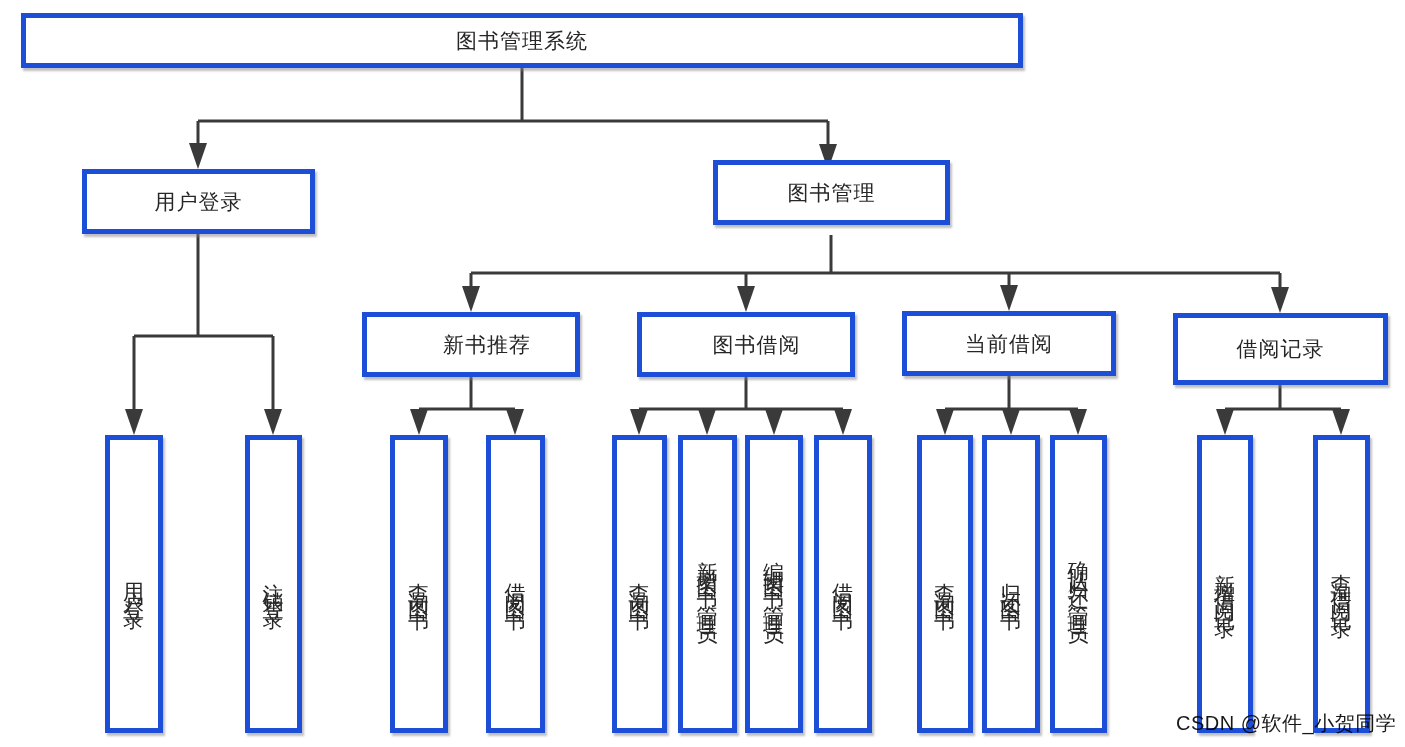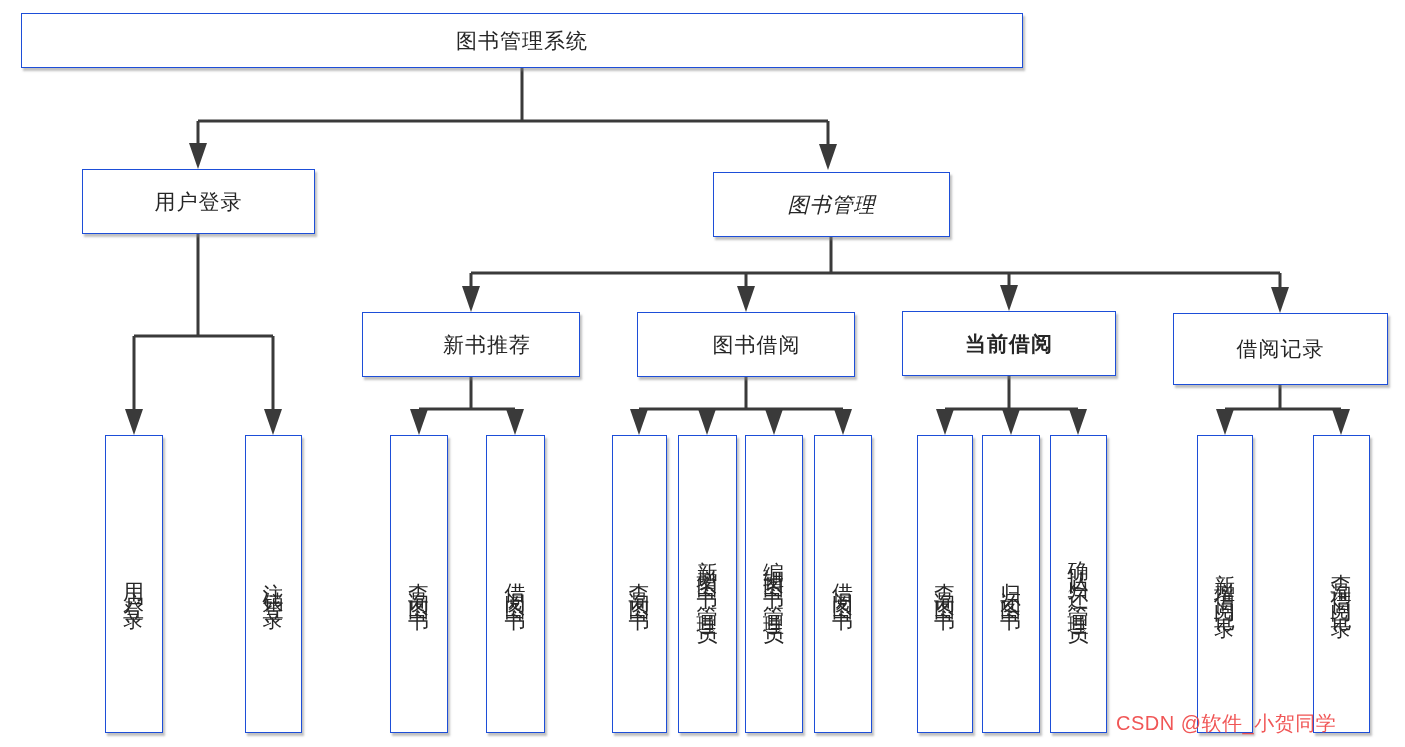--- a/index.html
+++ b/index.html
@@ -15,46 +15,46 @@
   svg.connectors {
     position: absolute;
     left: 0; top: 0;
     width: 1405px; height: 747px;
     z-index: 1;
   }
   .node {
     position: absolute;
     box-sizing: border-box;
     background: #ffffff;
-    border: 1px solid #1d4ed8;
+    border: 5px solid #1d4ed8;
     box-shadow: 2px 3px 2px rgba(130,130,130,0.5);
     display: flex;
     align-items: center;
     justify-content: center;
     z-index: 2;
   }
   .hbox {
     font-size: 21px;
     letter-spacing: 1px;
     white-space: nowrap;
   }
   .vbox {
     writing-mode: vertical-rl;
     text-orientation: mixed;
     font-size: 21px;
     letter-spacing: 9px;
     line-height: 1.0;
   }
   .watermark {
     position: absolute;
-    left: 1116px;
+    left: 1176px;
     top: 710px;
     font-size: 20px;
     letter-spacing: 0.5px;
-    color: #ef4444;
+    color: #000000;
     opacity: 0.9;
     z-index: 5;
     white-space: nowrap;
   }
 </style>
 </head>
 <body>
 
 <div class="canvas">
 
@@ -101,25 +101,25 @@
       <polygon points="1069,409 1087,409 1078,435"></polygon>
 
       <polygon points="1216,409 1234,409 1225,435"></polygon>
       <polygon points="1332,409 1350,409 1341,435"></polygon>
     </g>
   </svg>
 
   <div class="node hbox" style="left:21px; top:13px; width:1002px; height:55px;">图书管理系统</div>
 
   <div class="node hbox" style="left:82px; top:169px; width:233px; height:65px;">用户登录</div>
-  <div class="node hbox" style="left:713px; top:172px; width:237px; height:65px;font-style:italic;">图书管理</div>
+  <div class="node hbox" style="left:713px; top:160px; width:237px; height:65px;">图书管理</div>
 
   <div class="node hbox" style="left:362px; top:312px; width:218px; height:65px;padding-left:32px;">新书推荐</div>
   <div class="node hbox" style="left:637px; top:312px; width:218px; height:65px;padding-left:21px;">图书借阅</div>
-  <div class="node hbox" style="left:902px; top:311px; width:214px; height:65px;font-weight:bold;">当前借阅</div>
+  <div class="node hbox" style="left:902px; top:311px; width:214px; height:65px;">当前借阅</div>
   <div class="node hbox" style="left:1173px; top:313px; width:215px; height:72px;">借阅记录</div>
 
   <div class="node vbox" style="left:105px; top:435px; width:58px; height:298px;">用户登录</div>
   <div class="node vbox" style="left:245px; top:435px; width:57px; height:298px;">注销登录</div>
 
   <div class="node vbox" style="left:390px; top:435px; width:58px; height:298px;">查询图书</div>
   <div class="node vbox" style="left:486px; top:435px; width:59px; height:298px;">借阅图书</div>
 
   <div class="node vbox" style="left:612px; top:435px; width:55px; height:298px;">查询图书</div>
   <div class="node vbox" style="left:678px; top:435px; width:59px; height:298px;">新增图书（管理员）</div>

